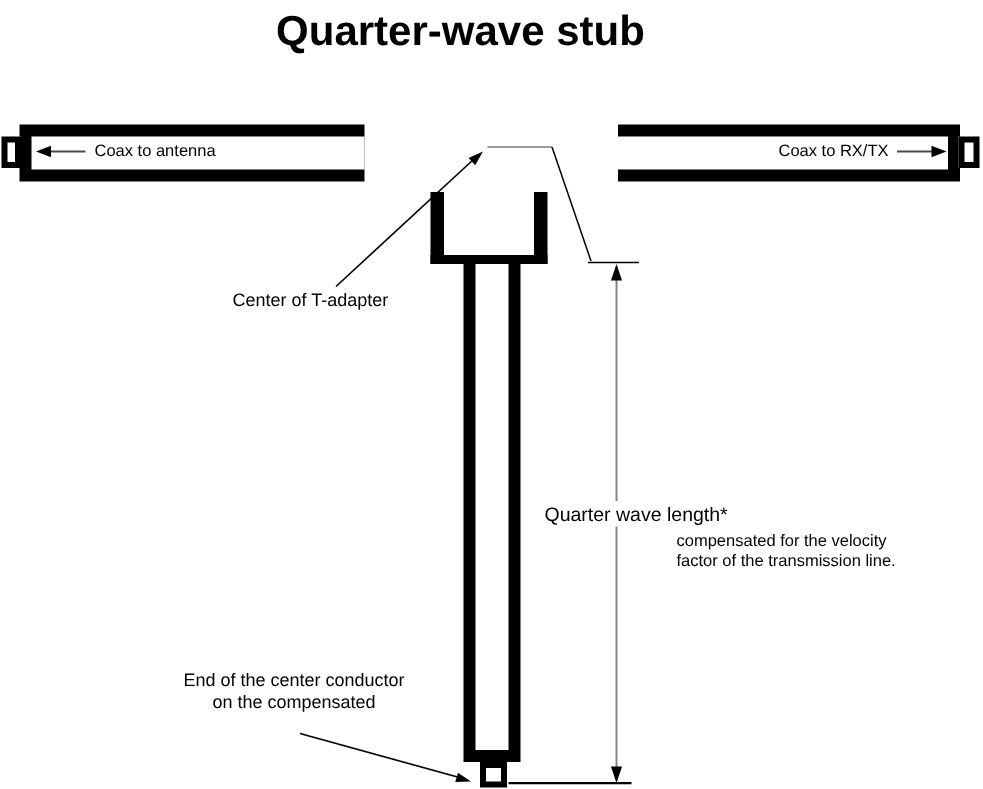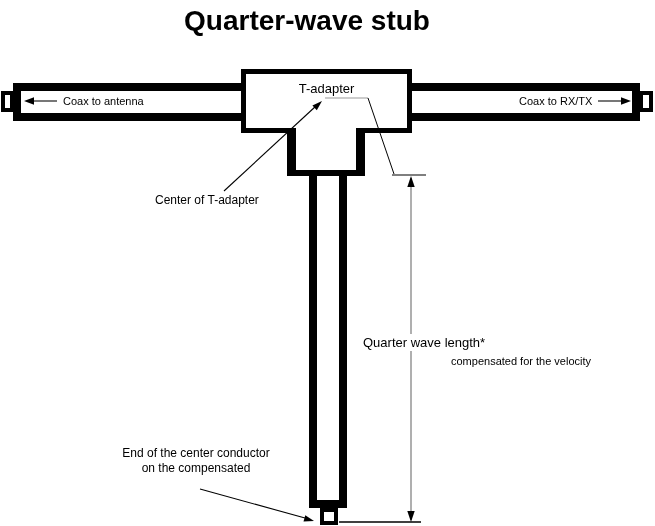--- a/index.html
+++ b/index.html
@@ -48,23 +48,20 @@
   <div class="abs bar-outer" style="left:13px;top:83px;width:230px;height:38px;"></div>
   <div class="abs bar-inner" style="left:21px;top:91px;width:222px;height:22px;"></div>
   <div class="abs bar-text" style="left:63px;top:95px;">Coax to antenna</div>
   <div class="abs connector" style="left:1px;top:91px;width:13px;height:21px;"></div>
 
   <div class="abs bar-outer" style="left:412px;top:83px;width:228px;height:38px;"></div>
   <div class="abs bar-inner" style="left:412px;top:91px;width:220px;height:22px;"></div>
   <div class="abs bar-text" style="left:519px;top:95px;text-align:center;">Coax to RX/TX</div>
   <div class="abs connector" style="left:639px;top:91px;width:14px;height:21px;"></div>
 
-  <div class="abs t-box">
-    <div class="t-box-label">T-adapter</div>
-  </div>
 
   <div class="abs wht opening-cover"></div>
 
   <div class="abs blk" style="left:287px;top:128px;width:9px;height:48px;"></div>
   <div class="abs blk" style="left:356px;top:128px;width:9px;height:48px;"></div>
   <div class="abs blk" style="left:287px;top:170px;width:78px;height:6px;"></div>
 
   <div class="abs blk" style="left:309px;top:176px;width:8px;height:324px;"></div>
   <div class="abs blk" style="left:339px;top:176px;width:8px;height:324px;"></div>
   <div class="abs blk" style="left:309px;top:500px;width:38px;height:8px;"></div>
@@ -94,20 +91,21 @@
     <line x1="200" y1="489" x2="305" y2="518" stroke="#000" stroke-width="1.1"></line>
     <polygon points="314,521 303.5,521.4 305.3,515.2" fill="#000"></polygon>
   </svg>
 
   <div class="abs lbl center-label">Center of T-adapter</div>
 
   <div class="abs lbl quarter-label">Quarter wave length*</div>
 
   <div class="abs lbl footnote">
     <div>compensated for the velocity</div>
+    <div>factor of the transmission line.</div>
   </div>
 
   <div class="abs lbl end-label">
     <div>End of the center conductor</div>
     <div>on the compensated</div>
   </div>
 
 
 </div>
 

